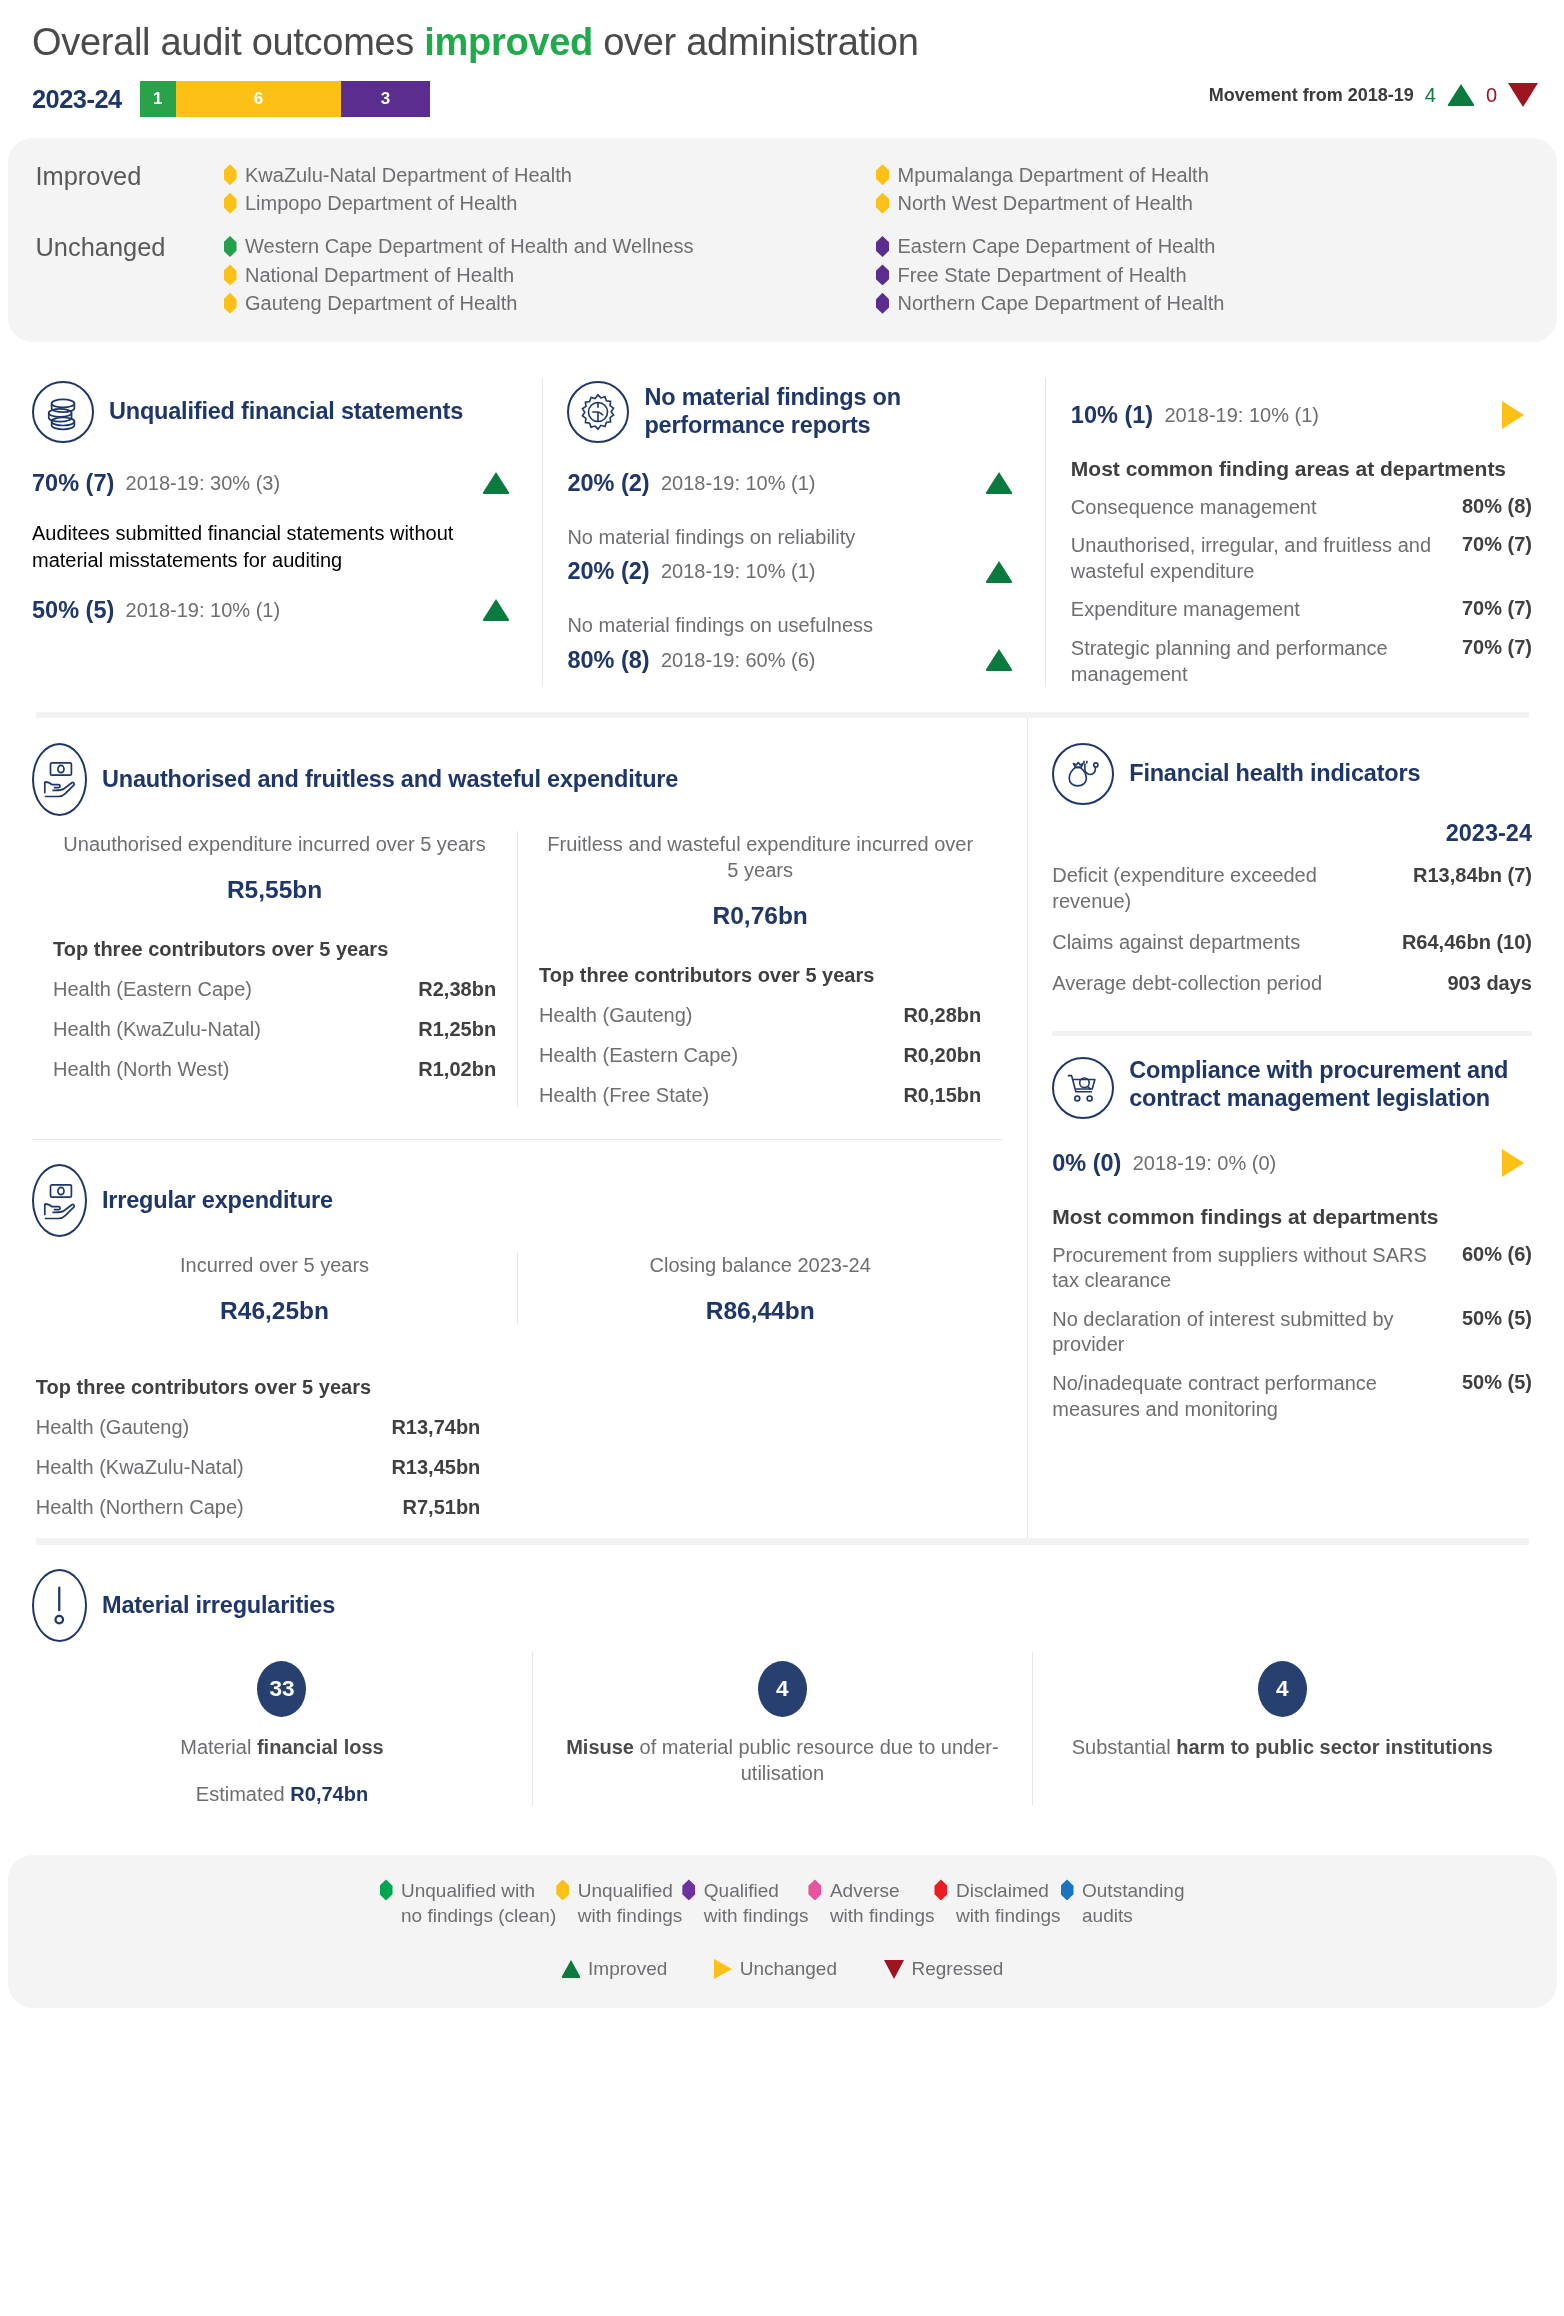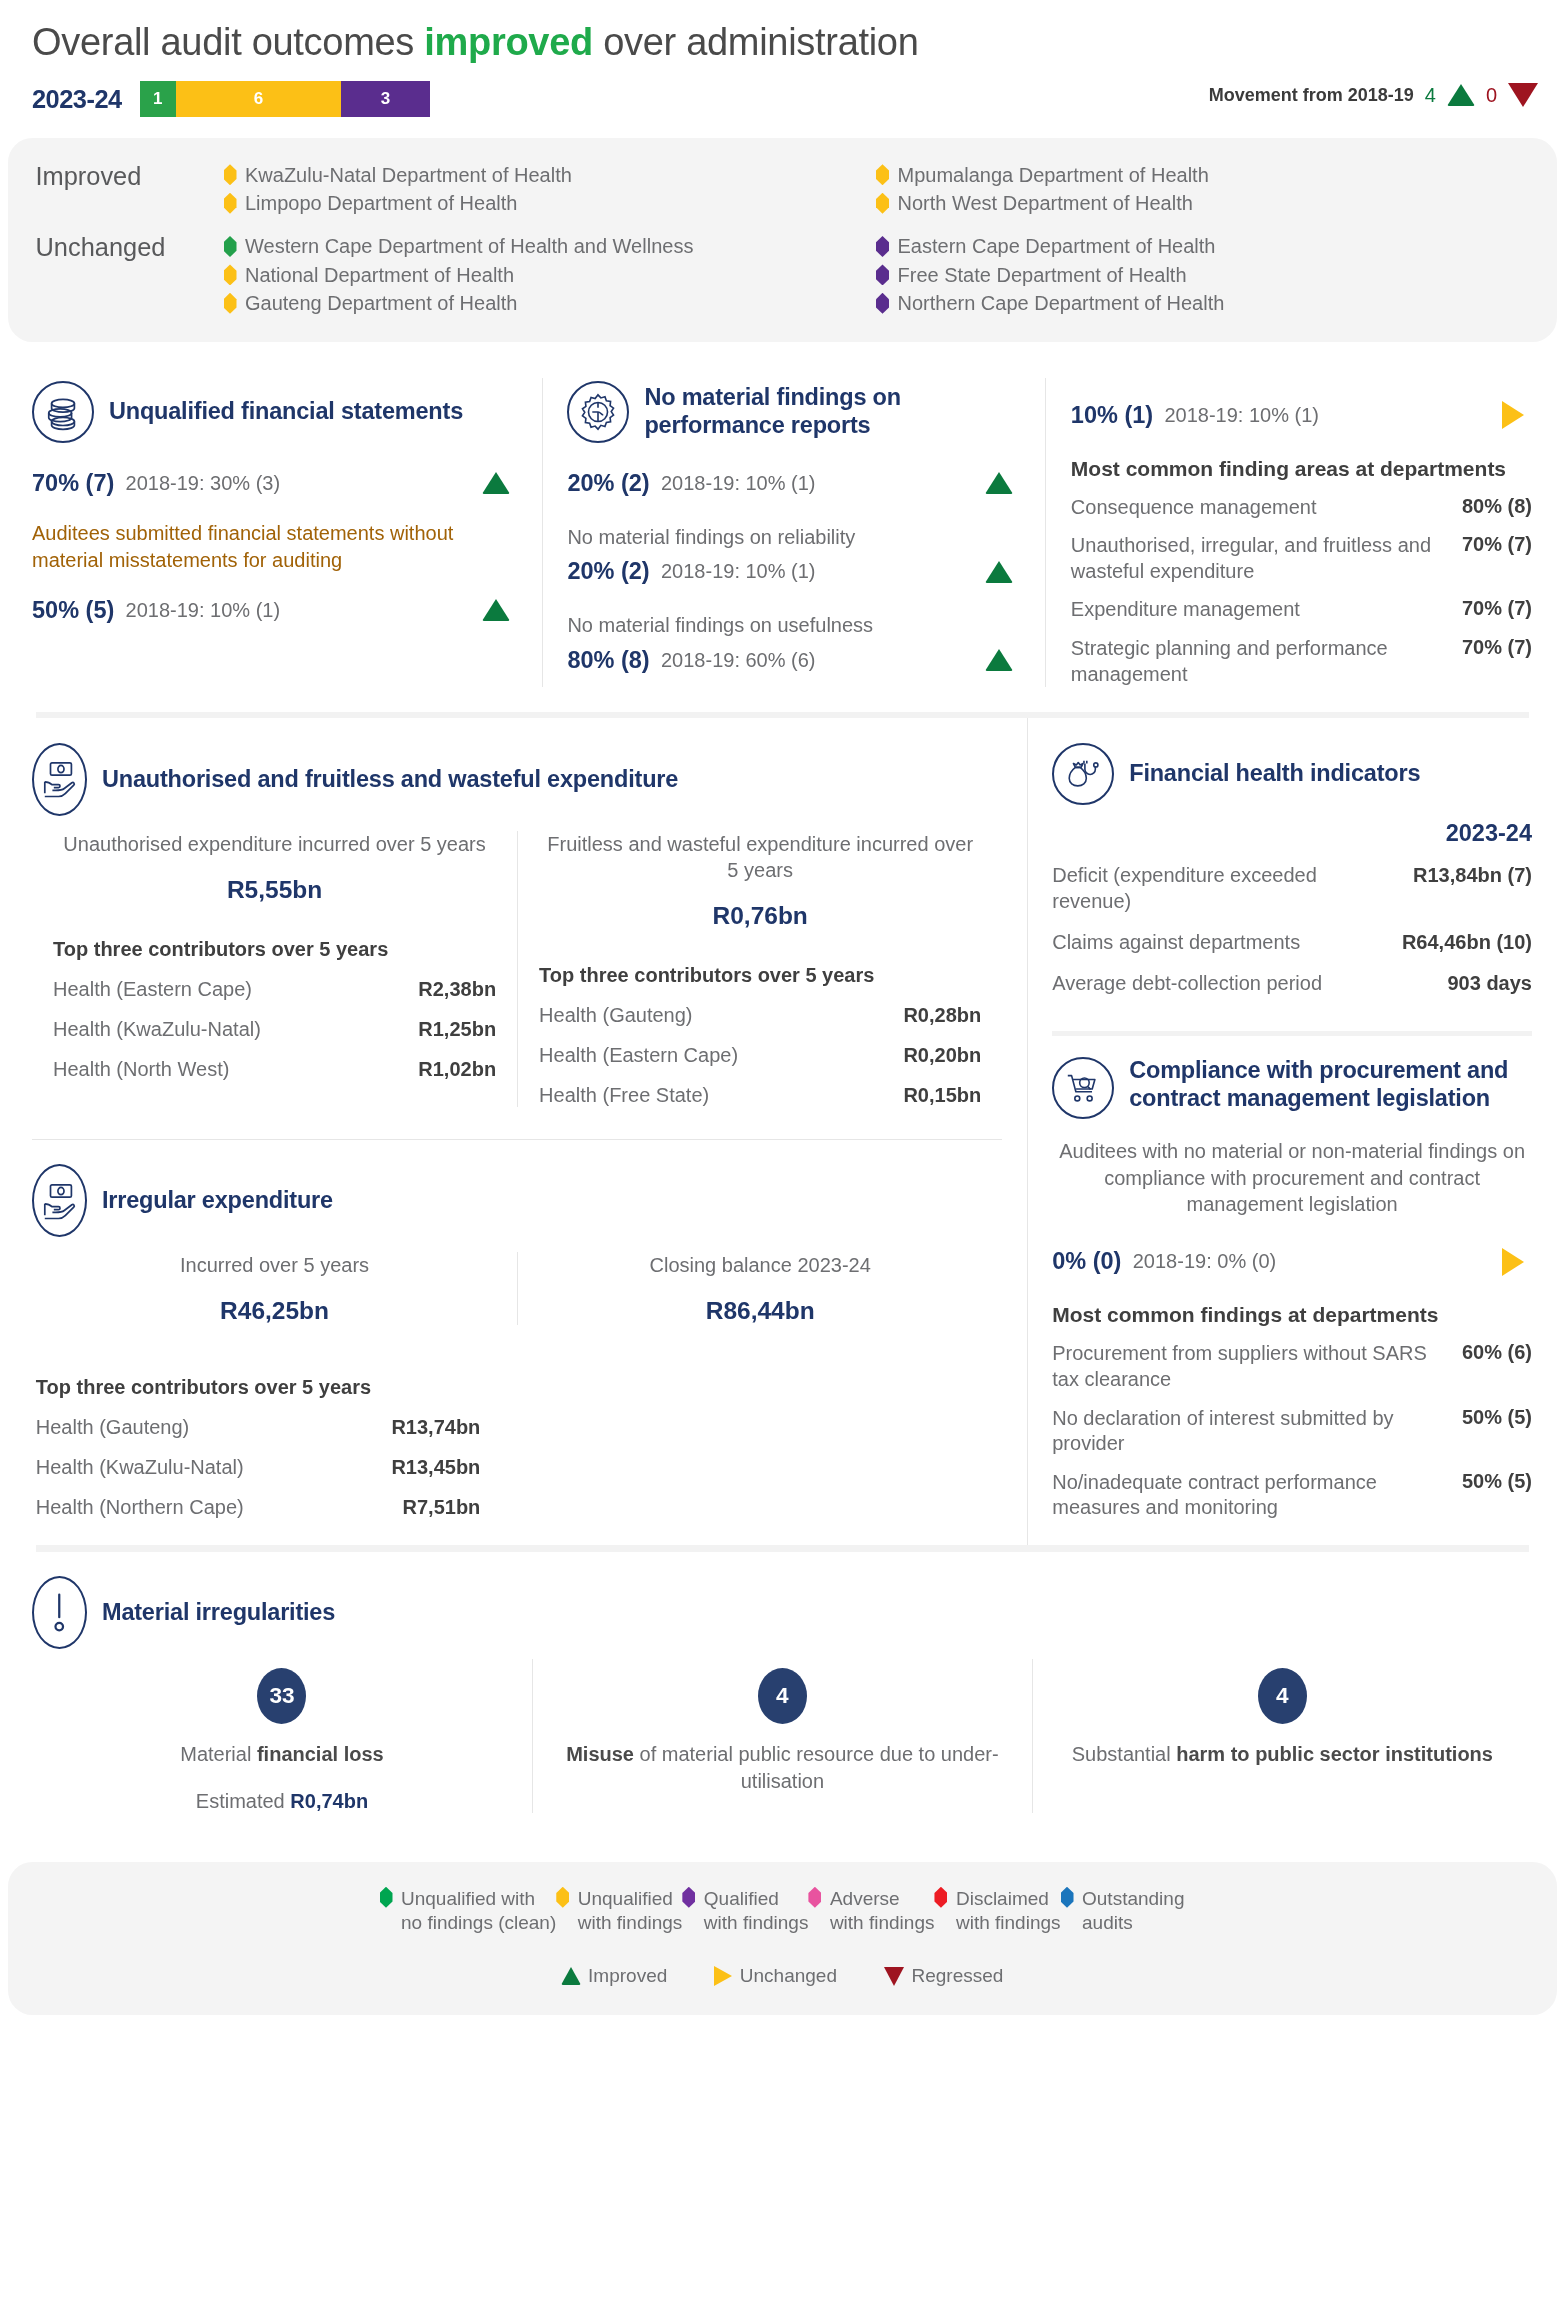--- a/index.html
+++ b/index.html
@@ -195,21 +195,21 @@
     white-space: nowrap;
   }
   .stat-arrow {
     position: absolute;
     right: 7.5px;
     top: 50%;
     transform: translateY(-50%);
   }
   .stat-desc {
     font-size: 20px;
-    color: #a16207;
+    color: #000000;
     line-height: 1.33;
     margin-top: 21px;
   }
   .sub-label {
     font-size: 20px;
     color: #6d6e71;
     margin-top: 24.5px;
     line-height: 1.33;
   }
 
@@ -710,21 +710,20 @@
               <path d="M4 7h4l4.5 17h17"></path>
               <path d="M9.5 11h23l-2.8 10h-17"></path>
               <circle cx="14" cy="31" r="2.6"></circle>
               <circle cx="27" cy="31" r="2.6"></circle>
               <circle cx="21.5" cy="14.5" r="5"></circle>
               <path d="M25 18.5l3 3"></path>
             </svg>
           </span>
           <span class="exp-title" style="line-height:1.18">Compliance with procurement and contract management legislation</span>
         </div>
-        <div class="proc-desc">Auditees with no material or non-material findings on compliance with procurement and contract management legislation</div>
         <div class="stat-line" style="margin-top:28px">
           <span class="stat-now">0% (0)</span>
           <span class="stat-prev">2018-19: 0% (0)</span>
           <span class="stat-arrow tri-right"></span>
         </div>
         <div class="find-head">Most common findings at departments</div>
         <div class="find-row">
           <span class="find-name">Procurement from suppliers without SARS tax clearance</span>
           <span class="find-val">60% (6)</span>
         </div>

